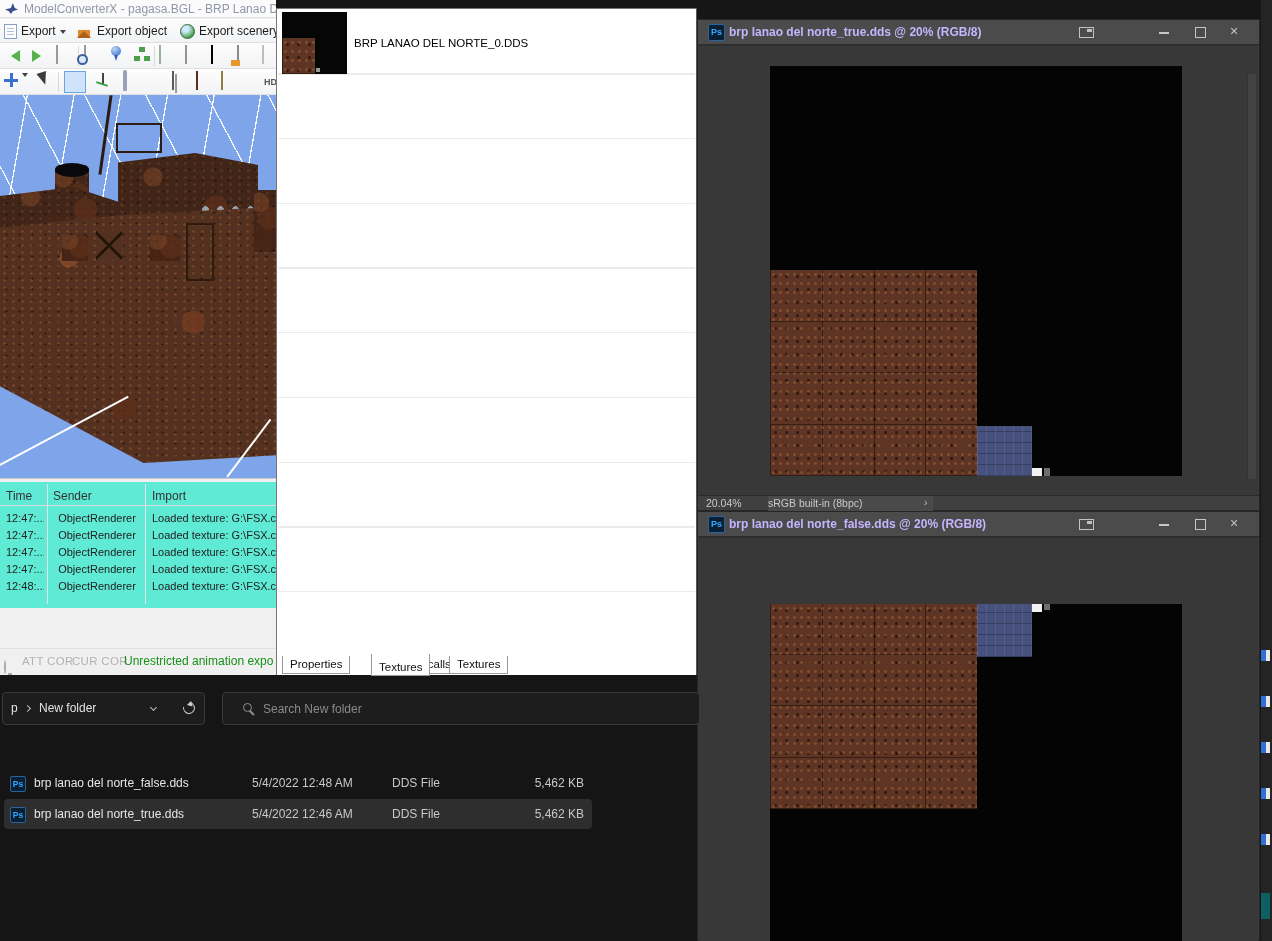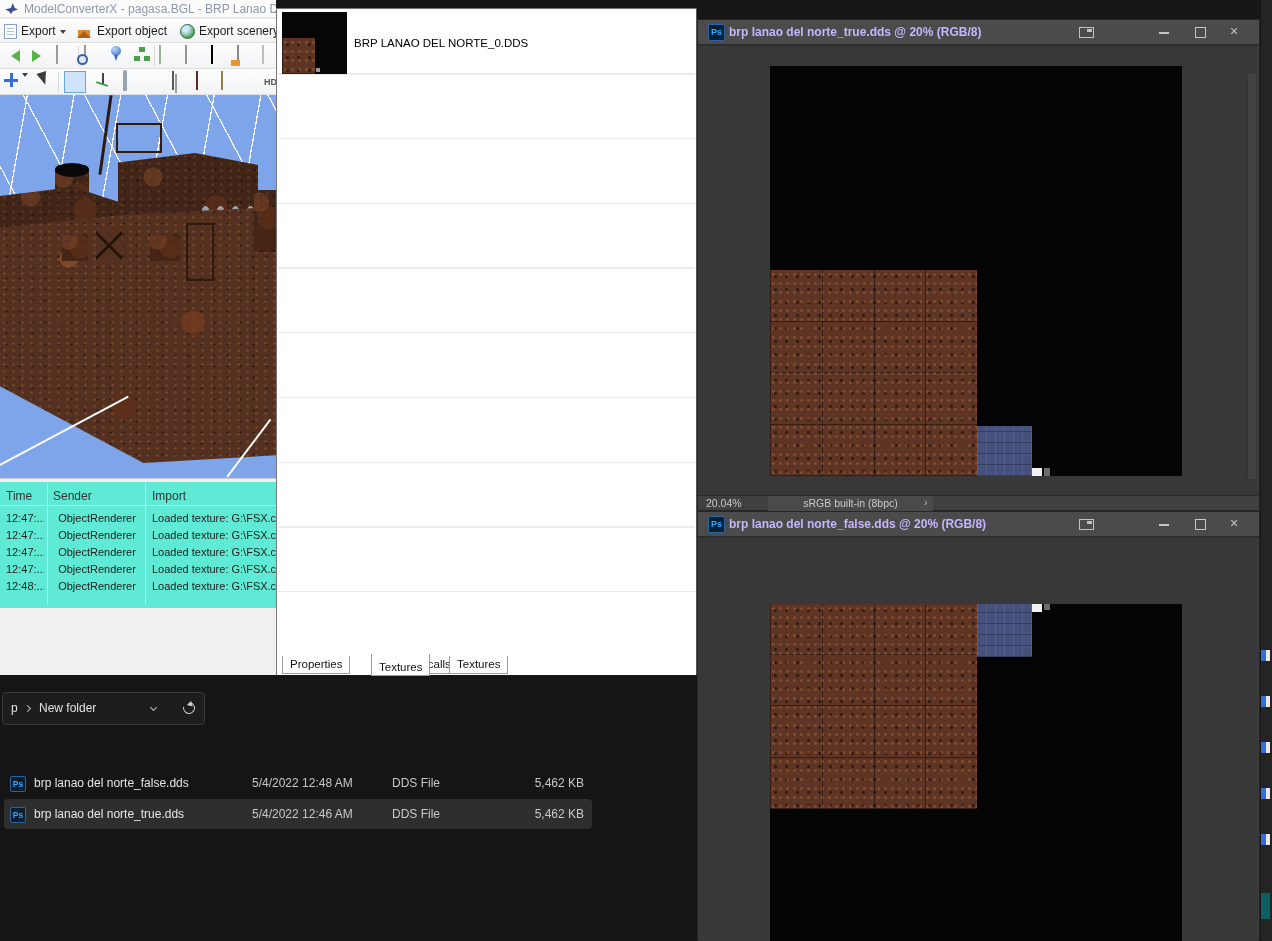--- a/index.html
+++ b/index.html
@@ -168,21 +168,21 @@
   .ps2 .pscanvas{top:25px;height:404px;}
   .psimg{position:absolute;background:#040404;}
   .blue-sq{position:absolute;background:#46517d;background-image:
     repeating-linear-gradient(90deg,rgba(255,255,255,.08) 0 1px,transparent 1px 9px),
     repeating-linear-gradient(0deg,rgba(0,0,0,.25) 0 1px,transparent 1px 11px);}
   .wsq{position:absolute;background:#f2f2f2;}
   .gsq{position:absolute;background:#6e6e6e;}
   .psstatus{position:absolute;left:0;bottom:0;width:100%;height:15px;background:#404040;border-top:1px solid #2b2b2b;
     font-size:10.5px;color:#c9c9c9;}
   .zoomval{position:absolute;left:8px;top:1px;}
-  .profseg{position:absolute;left:70px;top:0;width:165px;height:15px;background:#4a4a4a;text-align:center;line-height:14px;}
+  .profseg{position:absolute;left:70px;top:0;width:165px;height:15px;background:#4a4a4a;text-align:left;line-height:14px;}
   .profchev{position:absolute;left:226px;top:0px;color:#bdbdbd;}
   .scrollv{position:absolute;right:2px;top:28px;bottom:18px;width:9px;background:#424242;border-left:1px solid #333;}
 
   
   .edgestrip{left:1261px;top:0;width:11px;height:941px;background:#242424;}
   .efrag{position:absolute;left:0;width:9px;height:11px;background:linear-gradient(90deg,#2f6fd6 55%,#e8e8e8 55%);}
   .efragT{position:absolute;left:0;width:9px;height:26px;background:#0d5f63;}
 
   
   .explorer{left:0;top:675px;width:697px;height:266px;background:#151515;color:#dcdcdc;font-size:12px;}
@@ -322,20 +322,26 @@
         <span class="lc3">Loaded texture: G:\FSX.c</span>
       </div>
       <div class="logrow" style="top:96px;">
         <span class="lc1">12:48:...</span>
         <span class="lc2">ObjectRenderer</span>
         <span class="lc3">Loaded texture: G:\FSX.c</span>
       </div>
     </div>
 
 
+    <div class="abs mcx-status">
+      <span class="ic" style="left:4px;top:6px;"><span class="i-bulb"></span></span>
+      <span class="gray-st" style="position:absolute;left:22px;">ATT COR</span>
+      <span class="gray-st" style="position:absolute;left:72px;">CUR COR</span>
+      <span class="green-st" style="position:absolute;left:124px;">Unrestricted animation expo</span>
+    </div>
   </div>
 
   <div class="abs texpanel">
     <div class="texlist">
       <div class="texitem">
         <div class="thumb">
           <div class="frag tiles"></div>
           <div class="px1"></div>
         </div>
         <span class="texname">BRP LANAO DEL NORTE_0.DDS</span>
@@ -403,20 +409,24 @@
   </div>
 
   <div class="abs explorer">
     <div class="crumbbox">
       <span class="crumb" style="left:8px;">p</span>
       <span class="chev chev-r" style="position:absolute;left:22px;top:13px;"></span>
       <span class="crumb" style="left:36px;">New folder</span>
       <span class="chev chev-d" style="position:absolute;left:148px;top:12px;"></span>
       <span class="refresh"></span>
     </div>
+    <div class="searchbox">
+      <span class="mag"></span>
+      <input class="searchin" placeholder="Search New folder" style="">
+    </div>
     <div class="erow" style="top:93px;">
       <span class="fps">Ps</span>
       <span class="fname">brp lanao del norte_false.dds</span>
       <span class="fdate">5/4/2022 12:48 AM</span>
       <span class="ftype">DDS File</span>
       <span class="fsize">5,462 KB</span>
     </div>
     <div class="erow sel" style="top:124px;">
       <span class="fps">Ps</span>
       <span class="fname">brp lanao del norte_true.dds</span>

